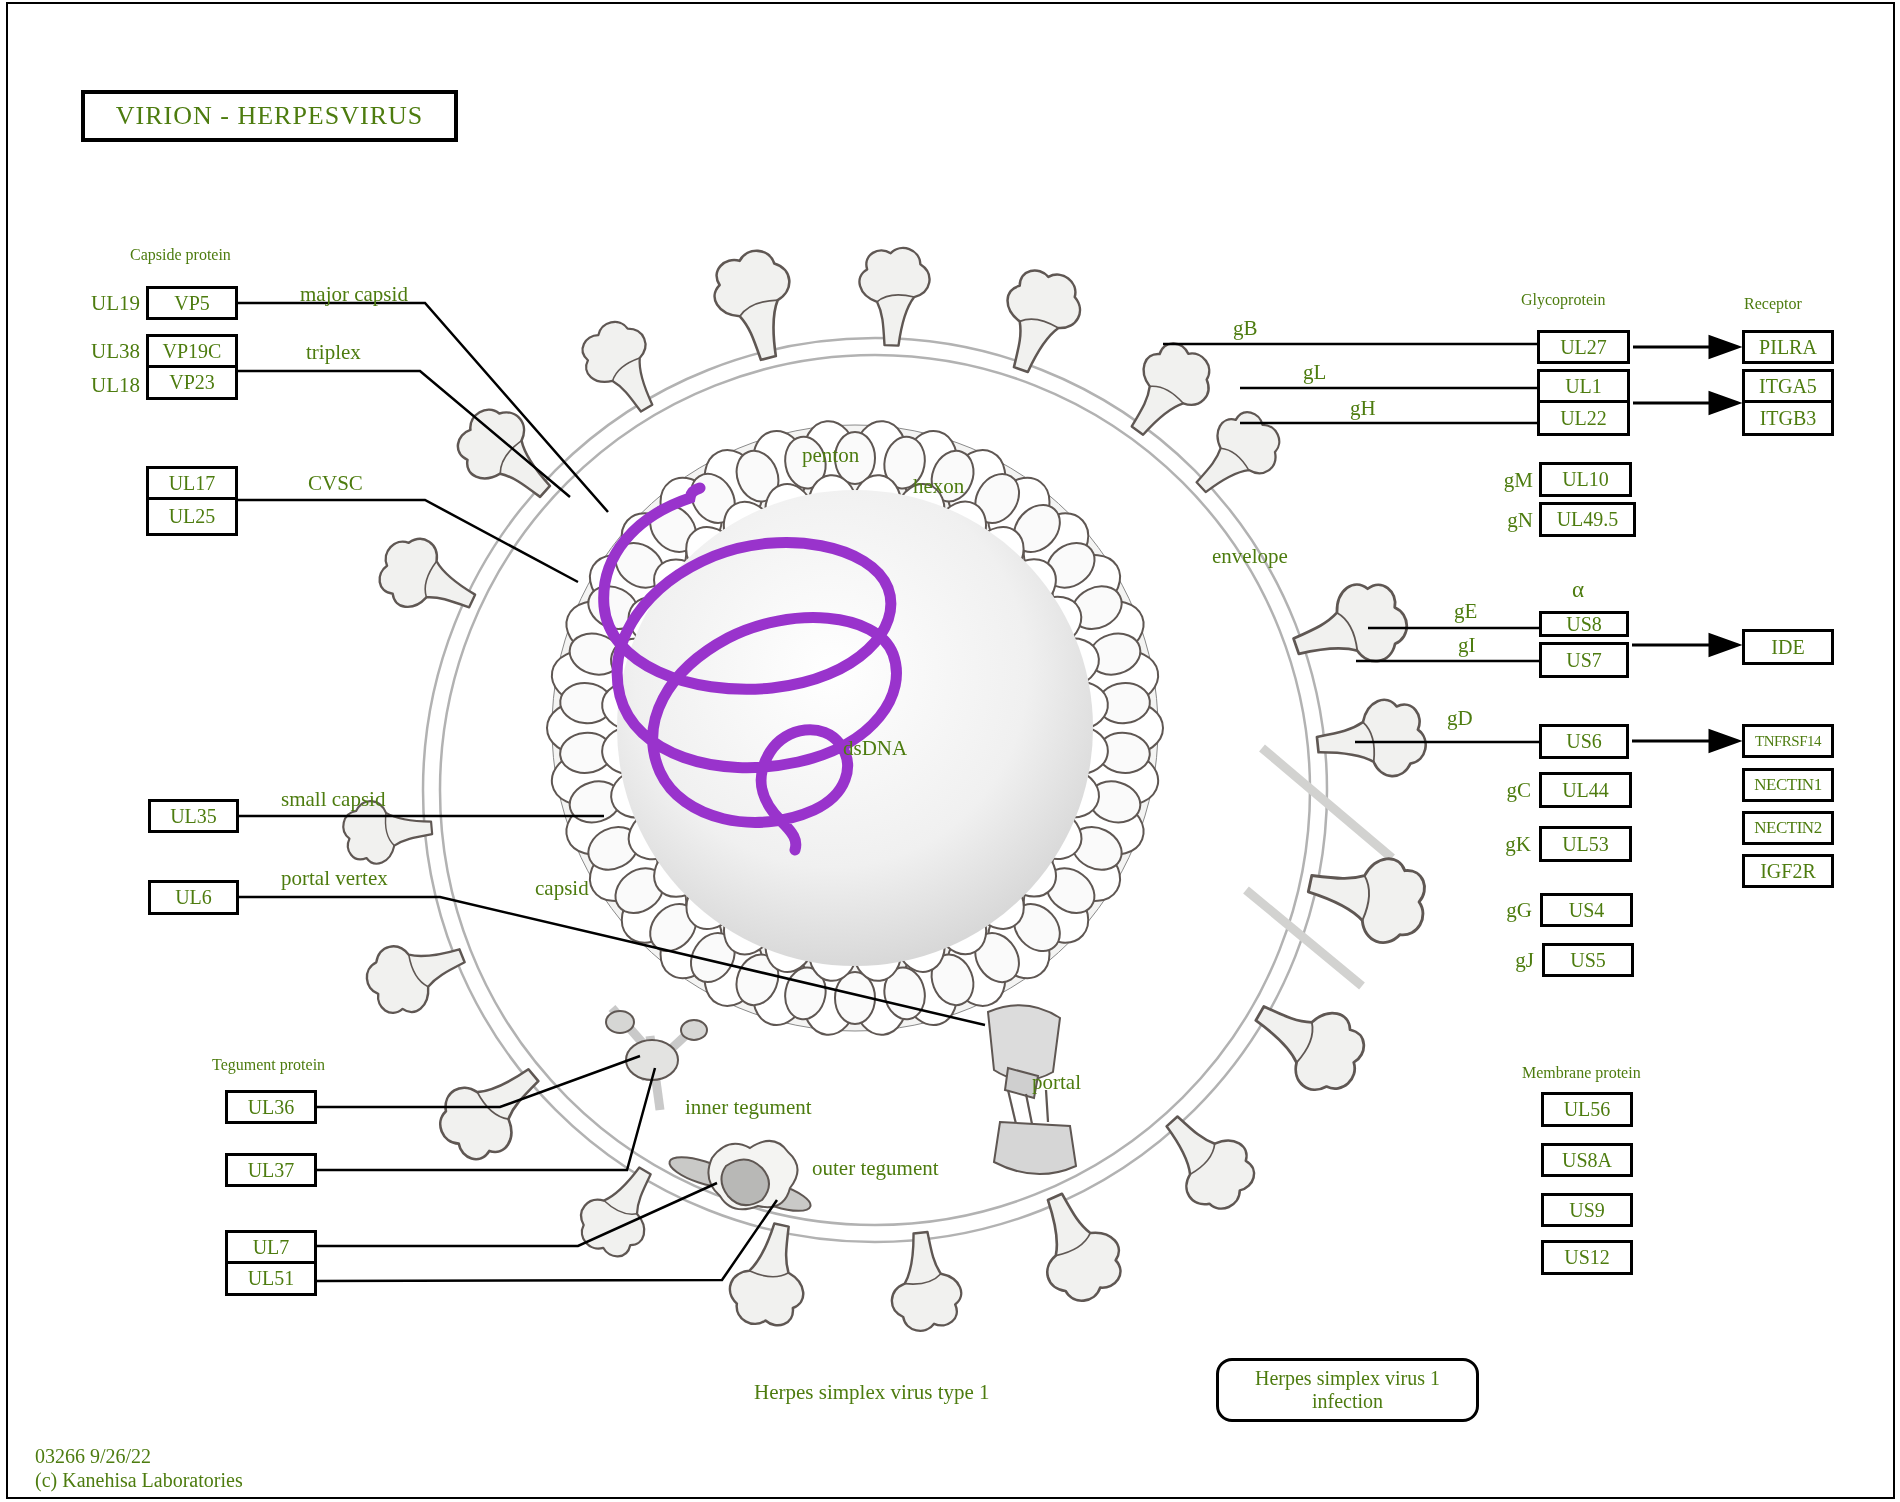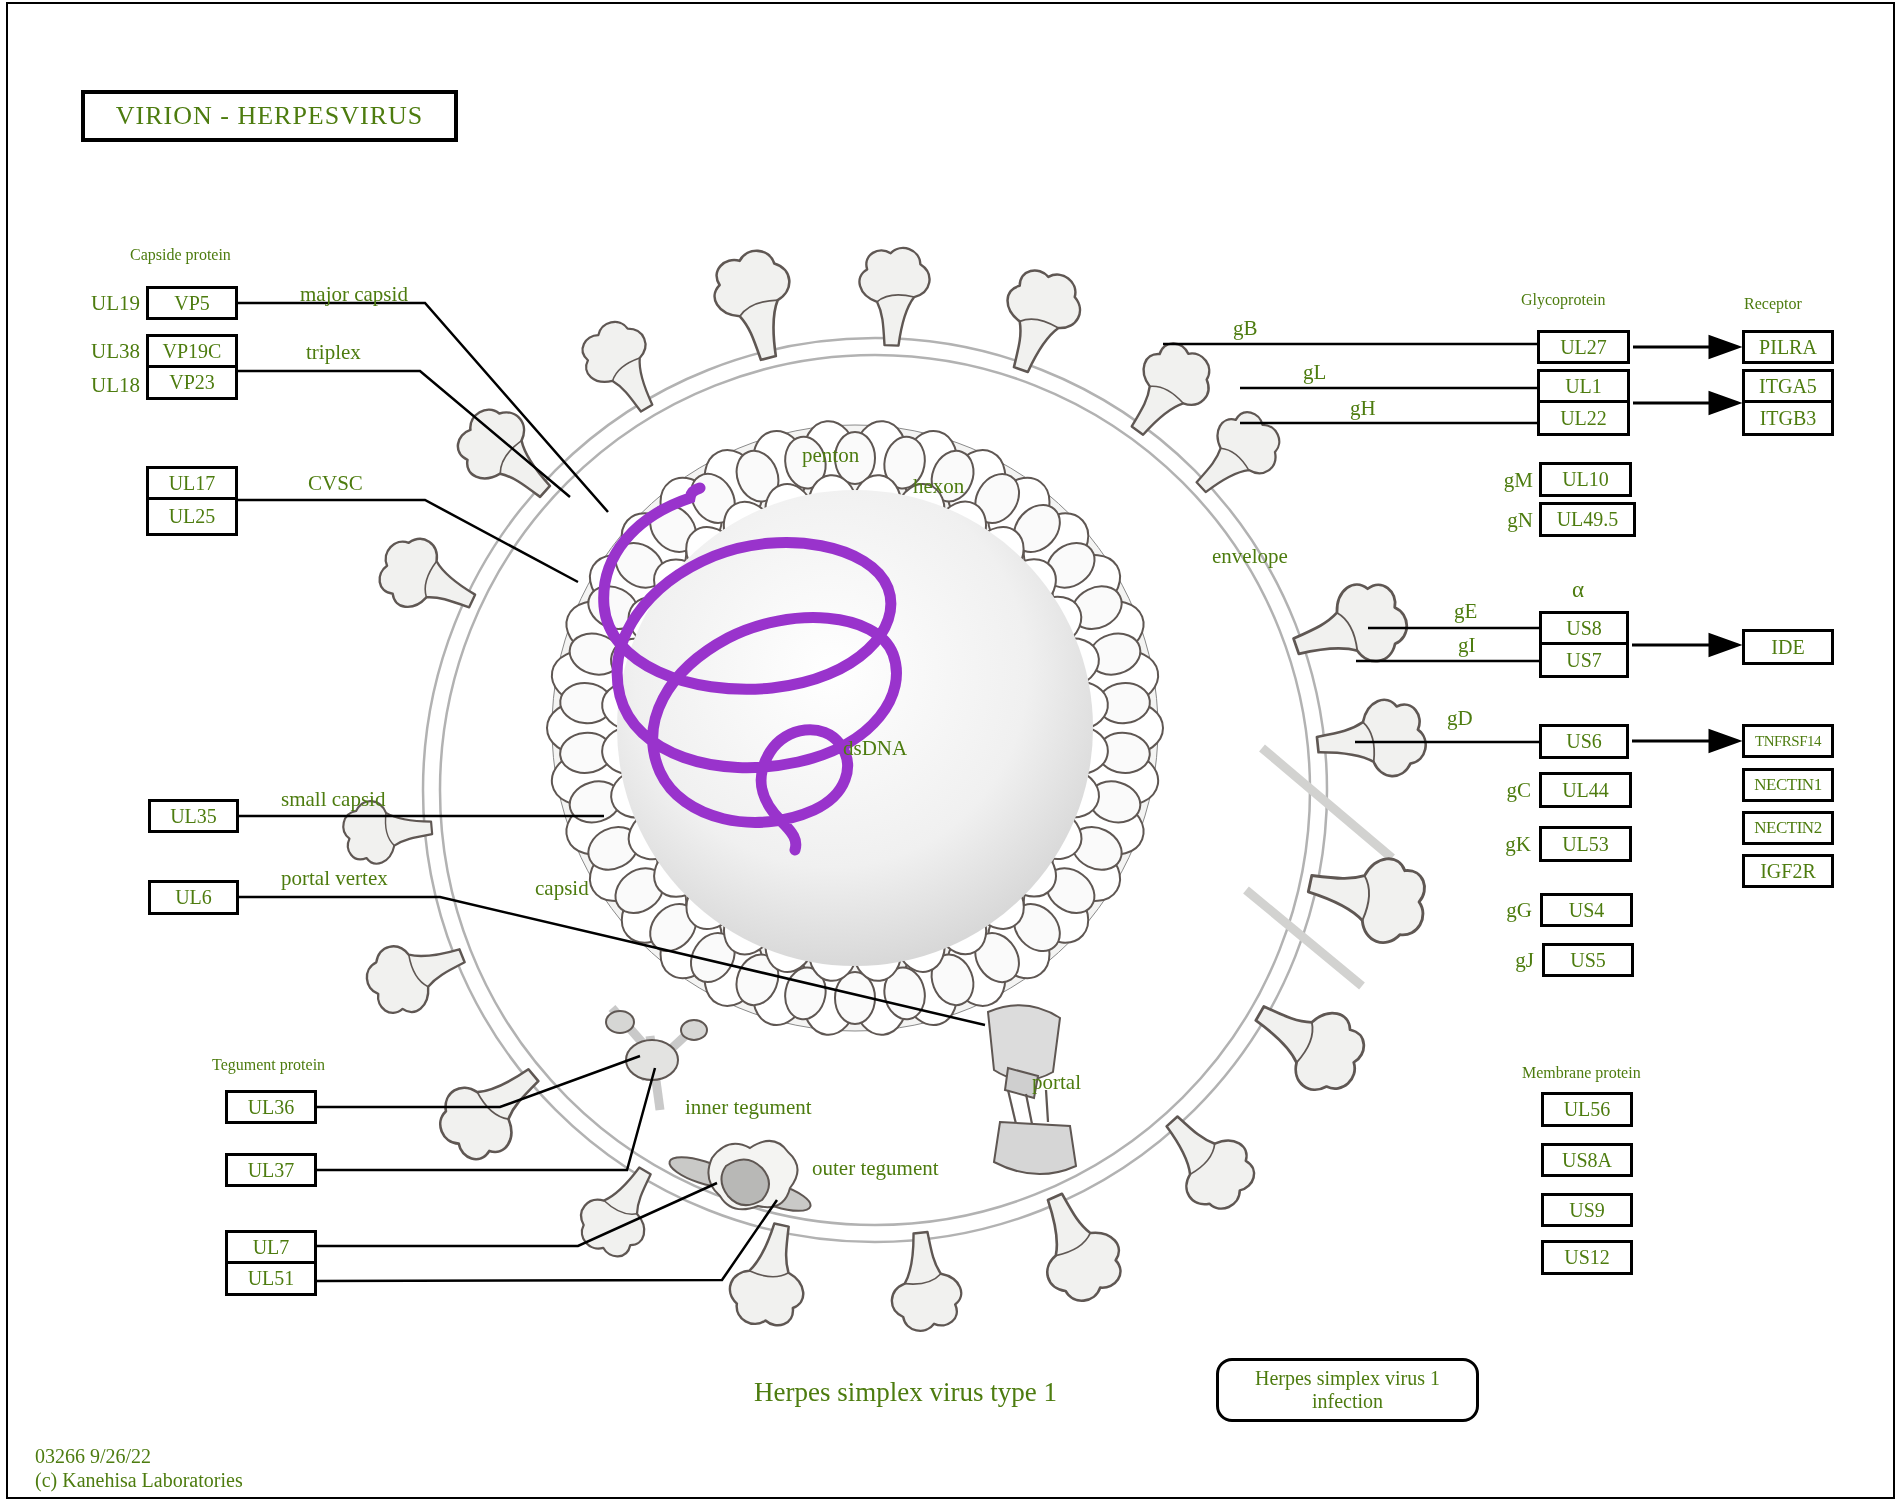--- a/index.html
+++ b/index.html
@@ -299,21 +299,21 @@
 
   <div class="lbl rt" style="left:1443px;top:468px;">gM</div>
   <div class="gbox" style="left:1539px;top:462px;width:93px;height:35px;">UL10</div>
   <div class="lbl rt" style="left:1443px;top:508px;">gN</div>
   <div class="gbox" style="left:1539px;top:502px;width:97px;height:35px;">UL49.5</div>
 
   <div class="lbl" style="left:1212px;top:544px;">envelope</div>
 
   <div class="lbl" style="left:1572px;top:578px;font-size:23px;">α</div>
   <div class="lbl" style="left:1454px;top:599px;">gE</div>
-  <div class="gbox" style="left:1539px;top:611px;width:90px;height:34px;text-align:right;">US8</div>
+  <div class="gbox" style="left:1539px;top:611px;width:90px;height:26px;text-align:right;">US8</div>
   <div class="lbl" style="left:1458px;top:633px;">gI</div>
   <div class="gbox" style="left:1539px;top:642px;width:90px;height:36px;">US7</div>
   <div class="gbox" style="left:1742px;top:629px;width:92px;height:36px;">IDE</div>
 
   <div class="lbl" style="left:1447px;top:706px;">gD</div>
   <div class="gbox" style="left:1539px;top:724px;width:90px;height:35px;">US6</div>
   <div class="gbox small" style="left:1742px;top:724px;width:92px;height:34px;">TNFRSF14</div>
   <div class="gbox med" style="left:1742px;top:768px;width:92px;height:34px;">NECTIN1</div>
   <div class="gbox med" style="left:1742px;top:811px;width:92px;height:34px;">NECTIN2</div>
   <div class="gbox" style="left:1742px;top:854px;width:92px;height:34px;">IGF2R</div>
@@ -334,21 +334,21 @@
   <div class="gbox" style="left:1541px;top:1240px;width:92px;height:35px;">US12</div>
 
   <div class="lbl" style="left:802px;top:443px;">penton</div>
   <div class="lbl" style="left:913px;top:474px;">hexon</div>
   <div class="lbl" style="left:843px;top:736px;">dsDNA</div>
   <div class="lbl" style="left:535px;top:876px;">capsid</div>
   <div class="lbl" style="left:1032px;top:1070px;">portal</div>
   <div class="lbl" style="left:685px;top:1095px;">inner tegument</div>
   <div class="lbl" style="left:812px;top:1156px;">outer tegument</div>
 
-  <div class="lbl" style="left:754px;top:1380px;font-size:27px;">Herpes simplex virus type 1</div>
+  <div class="lbl" style="left:754px;top:1380px;font-size:21px;">Herpes simplex virus type 1</div>
   <div id="infection-box">
     <span>Herpes simplex virus 1</span>
     <span>infection</span>
   </div>
 
   <div class="foot" style="left:35px;top:1444px;">03266 9/26/22</div>
   <div class="foot" style="left:35px;top:1468px;">(c) Kanehisa Laboratories</div>
 </div>
 
 </body></html>

